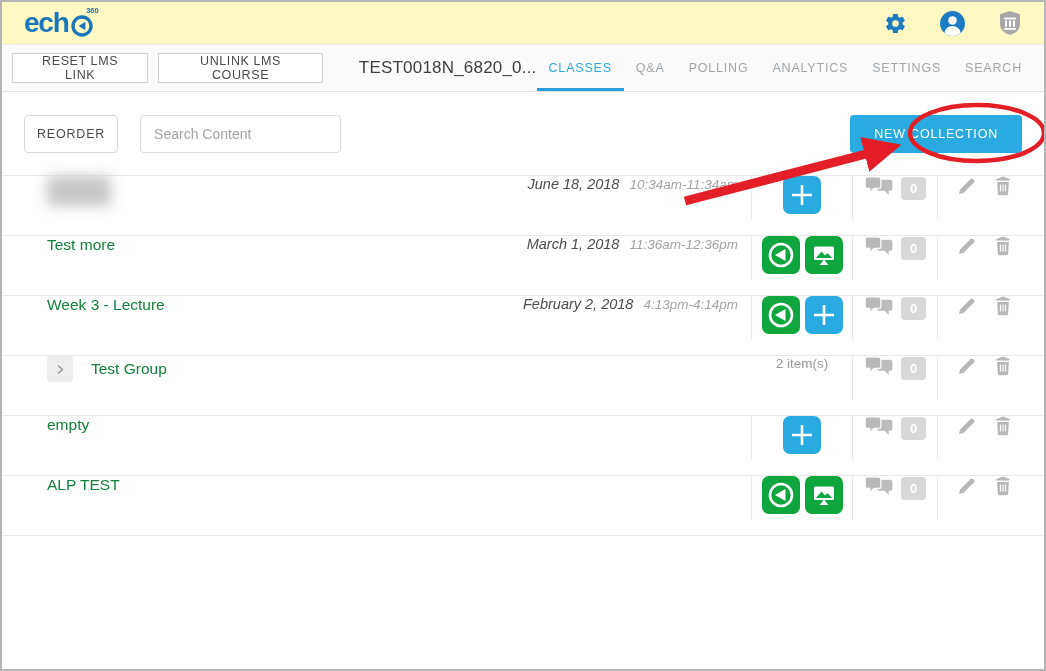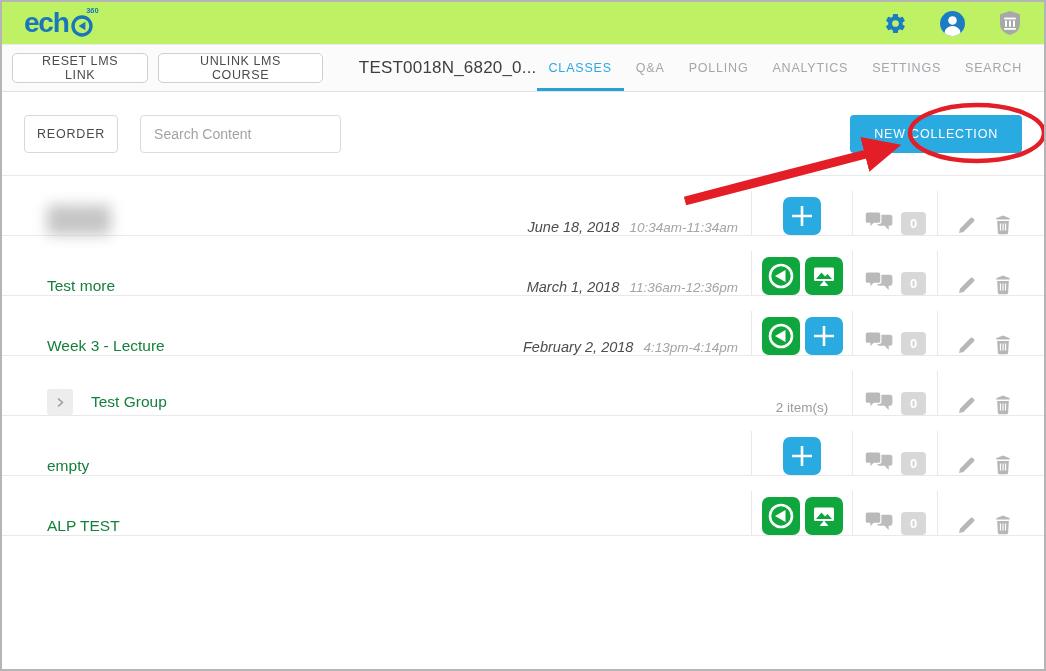--- a/index.html
+++ b/index.html
@@ -1,48 +1,48 @@
 <!DOCTYPE html>
 <html><head>
 <meta charset="utf-8">
 <style>
   * { margin:0; padding:0; box-sizing:border-box; }
   body { font-family:"Liberation Sans", sans-serif; background:#fff; width:1046px; height:671px; }
   #app { position:relative; width:1046px; height:671px; border:2px solid #b5b5b5; background:#fff; overflow:hidden; }
 
   
-  .header { height:42px; display:flex; align-items:center; padding:18px 22px; background:#bef264; }
+  .header { height:42px; display:flex; align-items:center; padding:18px 22px; background:#fef9c3; }
   .logo { display:flex; align-items:center; }
   .logo-ech { font-size:28px; font-weight:600; color:#1b75bc; letter-spacing:-1.2px; line-height:30px; }
   .logo-o { position:relative; width:25px; height:34px; margin-left:1px; }
   .logo-o svg { position:absolute; left:0; bottom:2px; }
   .logo-360 { position:absolute; top:0; right:-4px; font-size:7.5px; font-weight:bold; color:#1b75bc; letter-spacing:0; }
   .header-icons { margin-left:auto; display:flex; align-items:center; gap:32px; }
   .hicon { display:flex; align-items:center; justify-content:center; cursor:pointer; background:none; border:none; }
 
   
   .navbar { height:48px; background:#fbfbfb; border-top:1px solid #ececec; border-bottom:1px solid #e2e2e2; display:flex; align-items:stretch; padding:0 10px; }
   .nav-left { display:flex; align-items:center; }
-  .nav-btn { height:30px; padding:0 18px; background:#fff; border:1px solid #cfcfcf; border-radius:5px; color:#4b4b4b; font-size:12.5px; letter-spacing:0.6px; margin-right:10px; font-family:inherit; cursor:pointer; }
+  .nav-btn { height:30px; padding:0 18px; background:#fff; border:1px solid #cfcfcf; border-radius:0; color:#4b4b4b; font-size:12.5px; letter-spacing:0.6px; margin-right:10px; font-family:inherit; cursor:pointer; }
   .course-title { margin-left:26px; font-size:17px; font-weight:500; color:#3e3e3e; letter-spacing:0.2px;text-align:right; }
   .nav-tabs { margin-left:auto; display:flex; align-items:stretch; }
   .tab { display:flex; align-items:center; padding:3px 12px 0 12px; font-size:12.5px; letter-spacing:0.8px; color:#a2a7ac; border-bottom:3px solid transparent; cursor:pointer; }
   .tab.active { color:#2ea9e0; border-bottom-color:#29a0d8; }
 
   
   .toolbar { display:flex; align-items:center; padding:22px; height:83px; }
   .btn-outline { height:38px; padding:0 12px; background:#fff; border:1px solid #d8d8d8; border-radius:4px; font-size:12.5px; letter-spacing:0.8px; color:#4b4b4b; font-family:inherit; cursor:pointer; }
   .search-input { margin-left:22px; width:201px; height:38px; border:1px solid #dcdcdc; border-radius:4px; padding:0 13px; font-size:14px; color:#444; font-family:inherit; outline:none; }
   .search-input::placeholder { color:#a3a3a3; }
   .toolbar-right { margin-left:auto; display:flex; gap:4px; }
   .btn-primary { height:38px; padding:0 24px; background:#29abe2; border:none; border-radius:4px; color:#fff; font-size:12.5px; letter-spacing:0.8px; font-family:inherit; cursor:pointer; }
 
   
   .class-list { border-top:1px solid #e9e9e9; }
-  .row { height:60px; display:flex; align-items:flex-end; padding-left:45px; border-bottom:1px solid #e9e9e9; background:#fff; }
+  .row { height:60px; display:flex; align-items:flex-start; padding-left:45px; border-bottom:1px solid #e9e9e9; background:#fff; }
   .row-left { display:flex; align-items:center; }
   .chev { display:none; width:26px; height:26px; background:#ededed; border:none; border-radius:3px; align-items:center; justify-content:center; margin-right:18px; cursor:pointer; }
   .row-name { font-size:15.5px; color:#15803d; cursor:pointer; }
   .row-name.redacted { display:block; width:64px; height:30px; background:#c6c6c6; border-radius:3px; filter:blur(7px); }
   .row-datetime { flex:1; display:flex; align-items:center; justify-content:flex-end; gap:10px; padding-right:13px; min-width:0; }
   .date { font-style:italic; font-size:14.5px; color:#4d4d4d; white-space:nowrap; }
   .time { font-style:italic; font-size:13.5px; color:#a5a5a5; white-space:nowrap; }
   .vdiv { width:1px; height:44px; background:#e9e9e9; flex:none; }
   .row-media { width:100px; display:flex; align-items:center; justify-content:center; gap:5px; flex:none; }
   .items-text { font-size:13.5px; color:#9a9a9a; }

